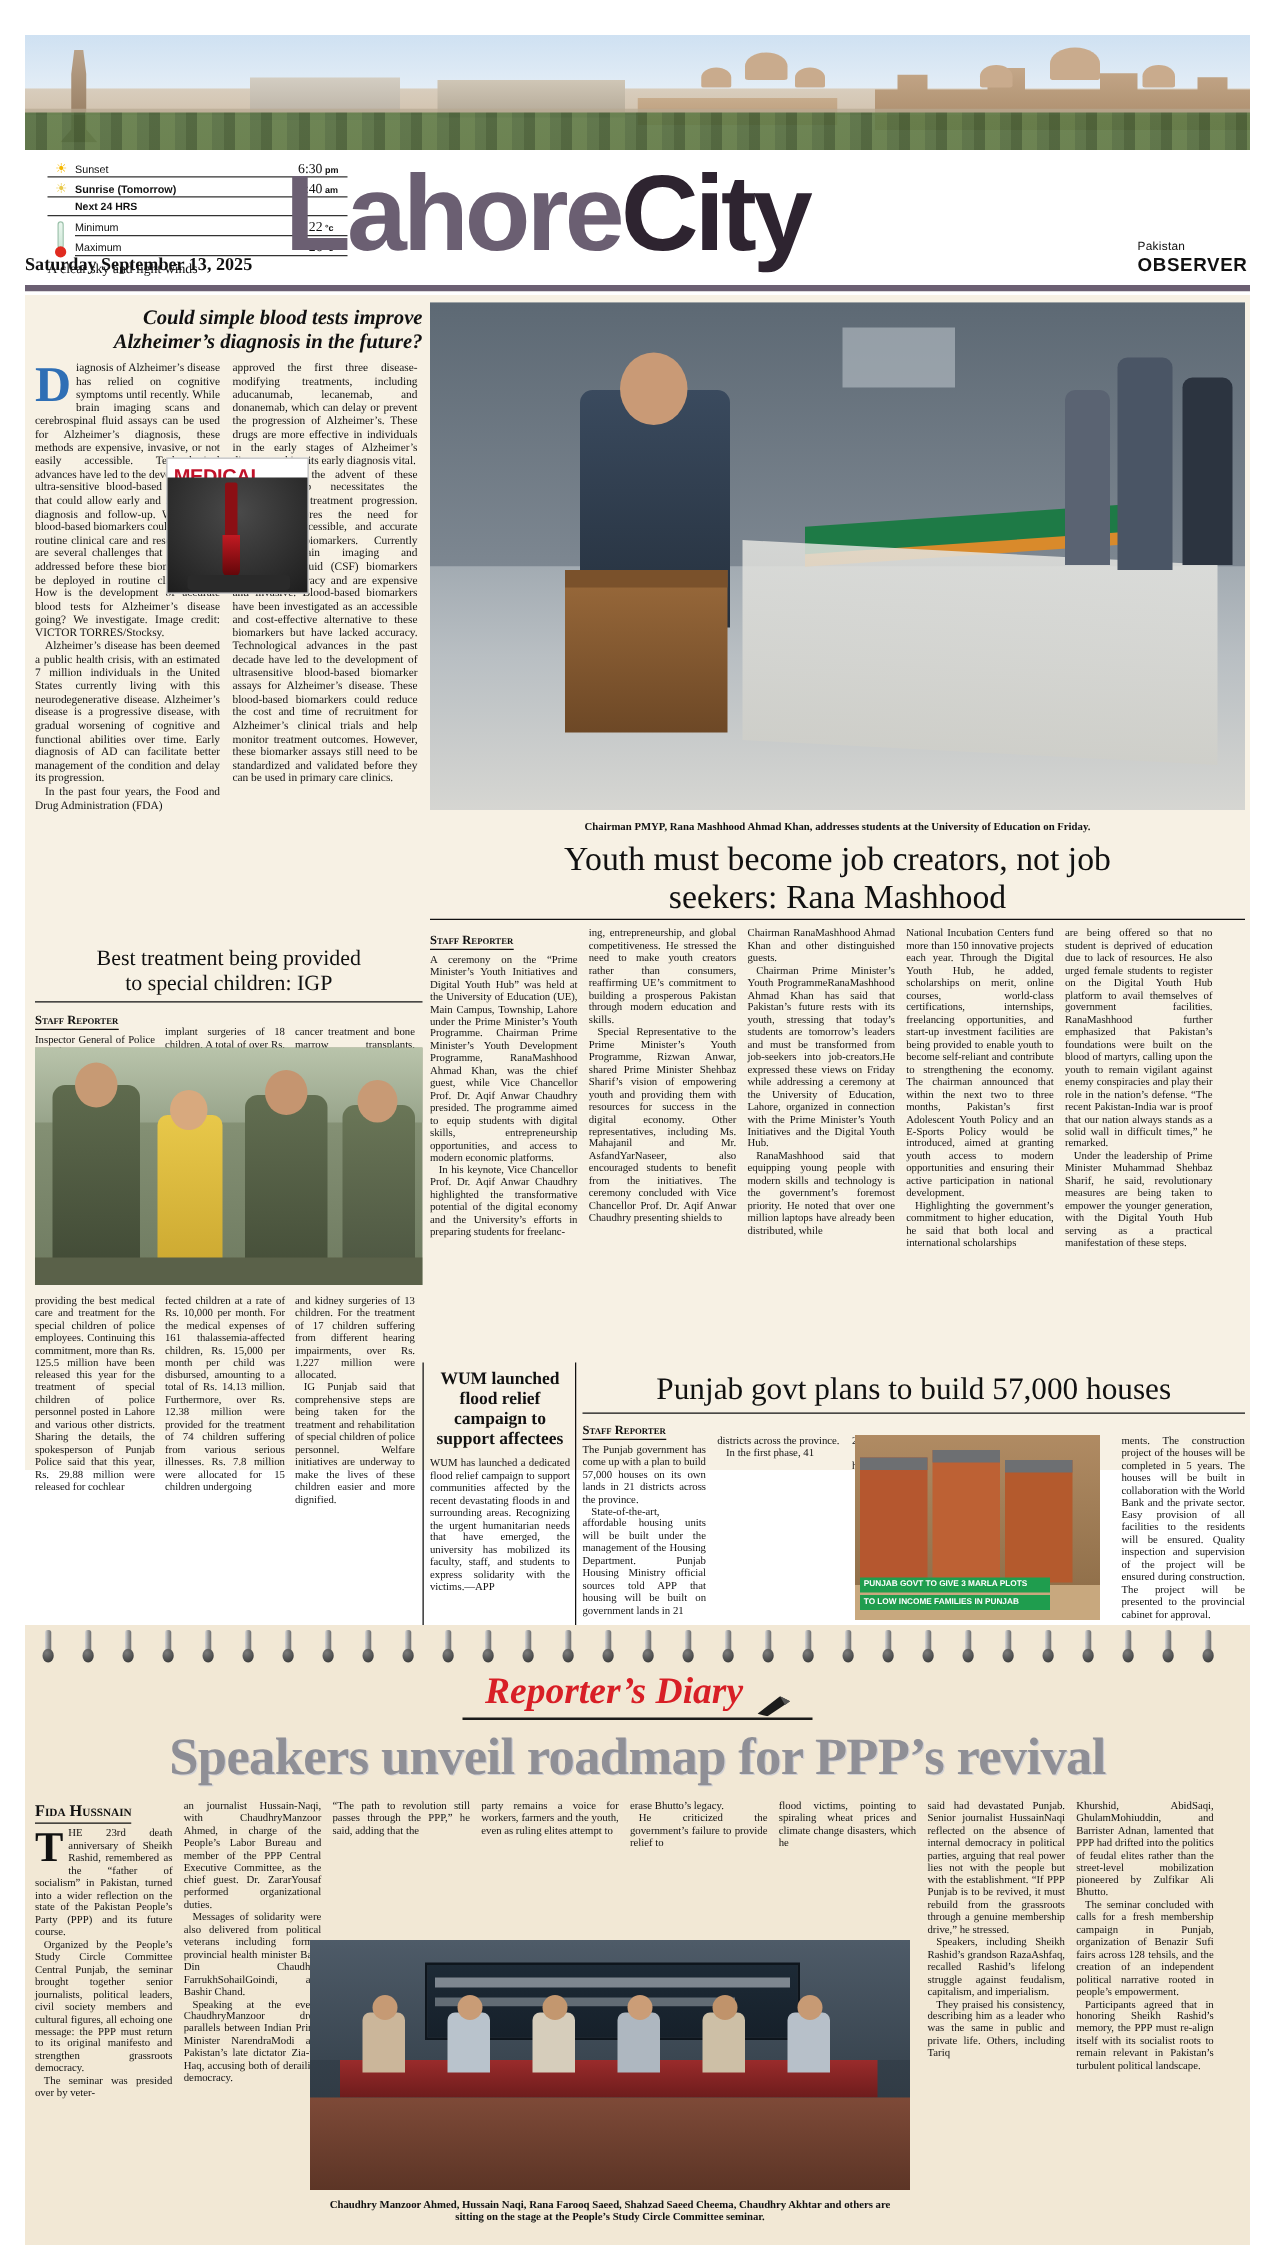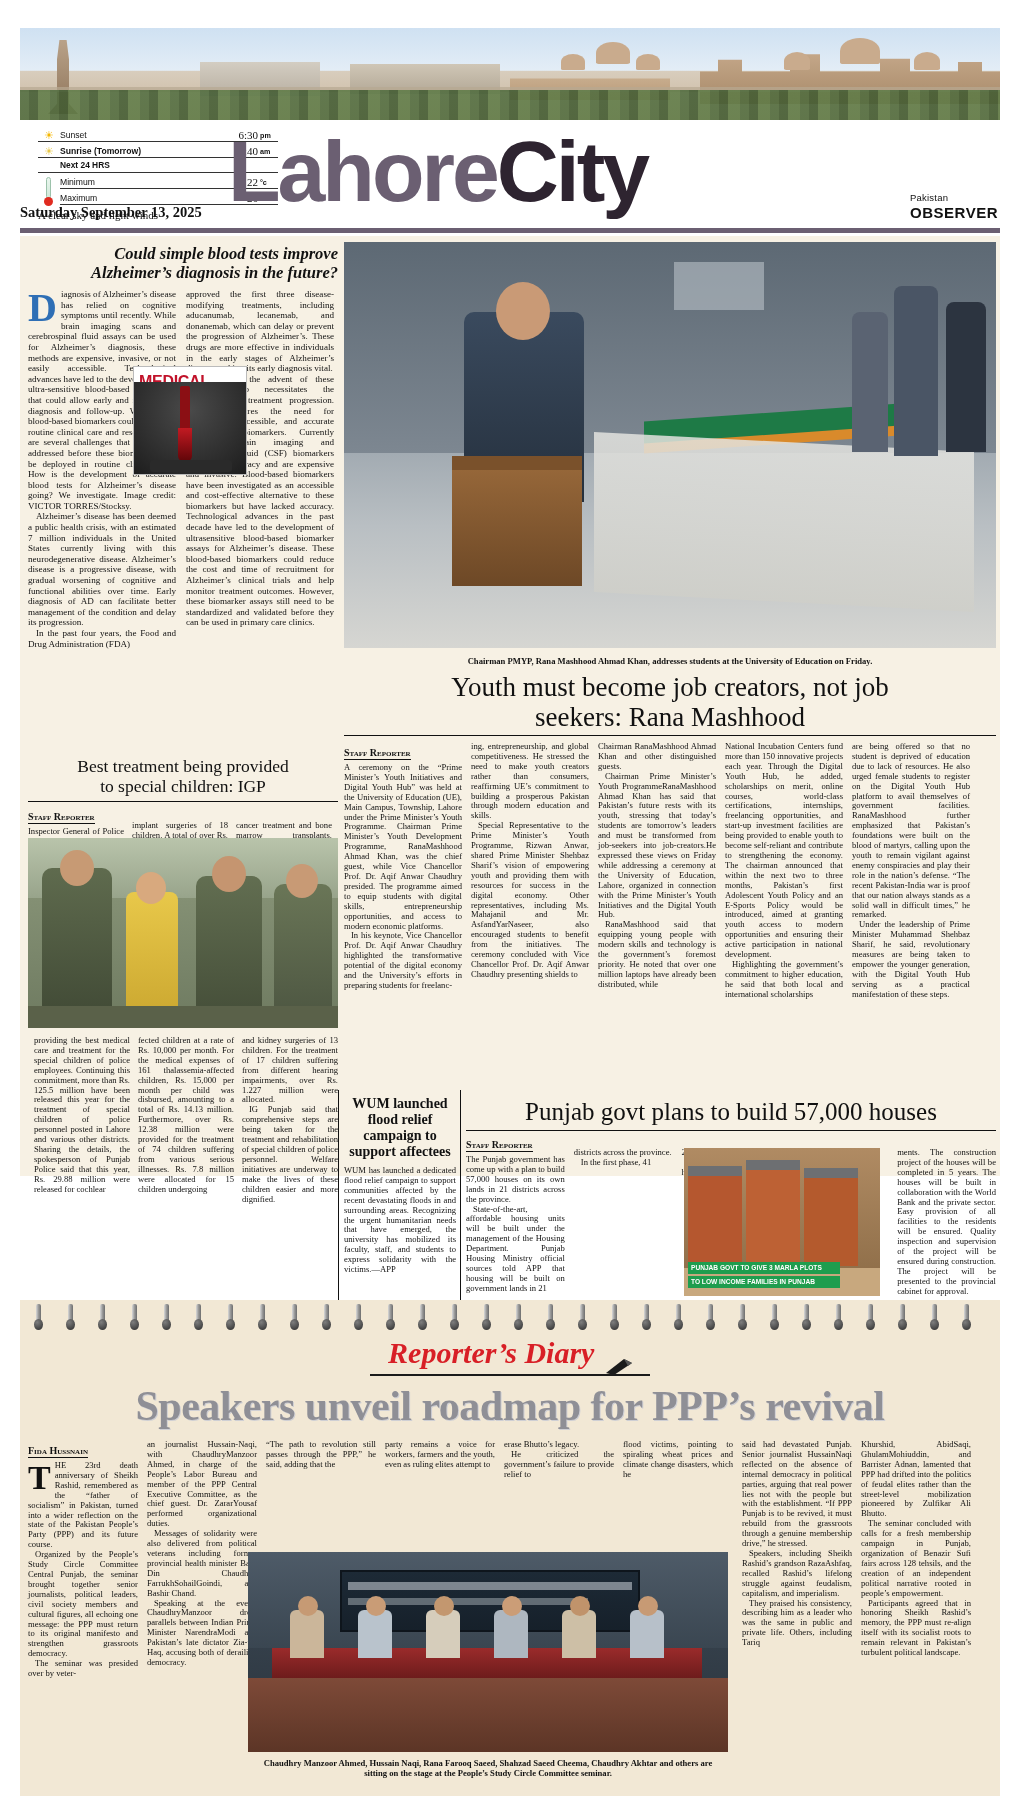--- a/index.html
+++ b/index.html
@@ -266,21 +266,21 @@
     <div style="position:absolute;left:32px;top:12px;width:34px;height:36px;background:#c79a74;border-radius:50%;"></div>
     <div style="position:absolute;left:98px;top:54px;width:52px;height:136px;background:linear-gradient(#e8c84a,#c9a52e);border-radius:8px 8px 0 0;"></div>
     <div style="position:absolute;left:108px;top:34px;width:30px;height:32px;background:#d8a97e;border-radius:50%;"></div>
     <div style="position:absolute;left:168px;top:38px;width:66px;height:152px;background:linear-gradient(#626e51,#434c37);border-radius:10px 10px 0 0;"></div>
     <div style="position:absolute;left:184px;top:18px;width:34px;height:36px;background:#c59570;border-radius:50%;"></div>
     <div style="position:absolute;right:6px;top:46px;width:58px;height:144px;background:linear-gradient(#6a7657,#4b5440);border-radius:10px 10px 0 0;"></div>
     <div style="position:absolute;right:20px;top:26px;width:32px;height:34px;background:#c89a75;border-radius:50%;"></div>
     <div style="position:absolute;left:0;bottom:0;width:100%;height:22px;background:#5a6149;"></div>
   </div>
 
-  <div style="position:absolute;left:28px;top:1036px;width:310px;display:flex;gap:8px;justify-content:flex-end;">
+  <div style="position:absolute;left:28px;top:1036px;width:310px;display:flex;gap:8px;">
     <div style="width:96px;" class="colS">providing the best medical care and treatment for the special children of police employees. Continuing this commitment, more than Rs. 125.5 million have been released this year for the treatment of special children of police personnel posted in Lahore and various other districts. Sharing the details, the spokesperson of Punjab Police said that this year, Rs. 29.88 million were released for cochlear</div>
     <div style="width:96px;" class="colS">fected children at a rate of Rs. 10,000 per month. For the medical expenses of 161 thalassemia-affected children, Rs. 15,000 per month per child was disbursed, amounting to a total of Rs. 14.13 million. Furthermore, over Rs. 12.38 million were provided for the treatment of 74 children suffering from various serious illnesses. Rs. 7.8 million were allocated for 15 children undergoing</div>
     <div style="width:96px;">
       <div class="colS">and kidney surgeries of 13 children. For the treatment of 17 children suffering from different hearing impairments, over Rs. 1.227 million were allocated.</div>
       <div class="colS" style="text-indent:7px;">IG Punjab said that comprehensive steps are being taken for the treatment and rehabilitation of special children of police personnel. Welfare initiatives are underway to make the lives of these children easier and more dignified.</div>
     </div>
   </div>
 
   <div style="position:absolute;left:344px;top:1096px;width:112px;">
     <div class="hd" style="font-size:14px;line-height:16px;font-weight:bold;">WUM launched</div>
@@ -462,21 +462,21 @@
           <polygon points="18,0 26,4 22,7" fill="#555"></polygon>
         </svg>
     </span>
   </div>
   <div style="position:absolute;left:370px;top:1374px;width:280px;height:2px;background:#1b1b1b;"></div>
 
   <div class="diary-hd" style="position:absolute;left:20px;top:1382px;width:980px;">Speakers unveil roadmap for PPP’s revival</div>
 
   <div style="position:absolute;left:28px;top:1440px;width:964px;display:flex;gap:9px;">
     <div style="width:110px;">
-      <div class="byline" style="font-size:10px;">Fida Hussnain</div>
+      <div class="byline" style="font-size:13px;">Fida Hussnain</div>
       <div class="colS" style="margin-top:3px;"><span class="dropcap" style="font-size:34px;line-height:27px;color:#111;">T</span><span>HE 23rd death anniversary of Sheikh Rashid, remembered as the “father of socialism” in Pakistan, turned into a wider reflection on the state of the Pakistan People’s Party (PPP) and its future course.</span></div>
       <div class="colS" style="text-indent:7px;">Organized by the People’s Study Circle Committee Central Punjab, the seminar brought together senior journalists, political leaders, civil society members and cultural figures, all echoing one message: the PPP must return to its original manifesto and strengthen grassroots democracy.</div>
       <div class="colS" style="text-indent:7px;">The seminar was presided over by veter-</div>
     </div>
     <div style="width:110px;">
       <div class="colS">an journalist Hussain-Naqi, with ChaudhryManzoor Ahmed, in charge of the People’s Labor Bureau and member of the PPP Central Executive Committee, as the chief guest. Dr. ZararYousaf performed organizational duties.</div>
       <div class="colS" style="text-indent:7px;">Messages of solidarity were also delivered from political veterans including former provincial health minister Badr Din Chaudhry, FarrukhSohailGoindi, and Bashir Chand.</div>
       <div class="colS" style="text-indent:7px;">Speaking at the event, ChaudhryManzoor drew parallels between Indian Prime Minister NarendraModi and Pakistan’s late dictator Zia-ul-Haq, accusing both of derailing democracy.</div>
     </div>
     <div style="width:110px;">

